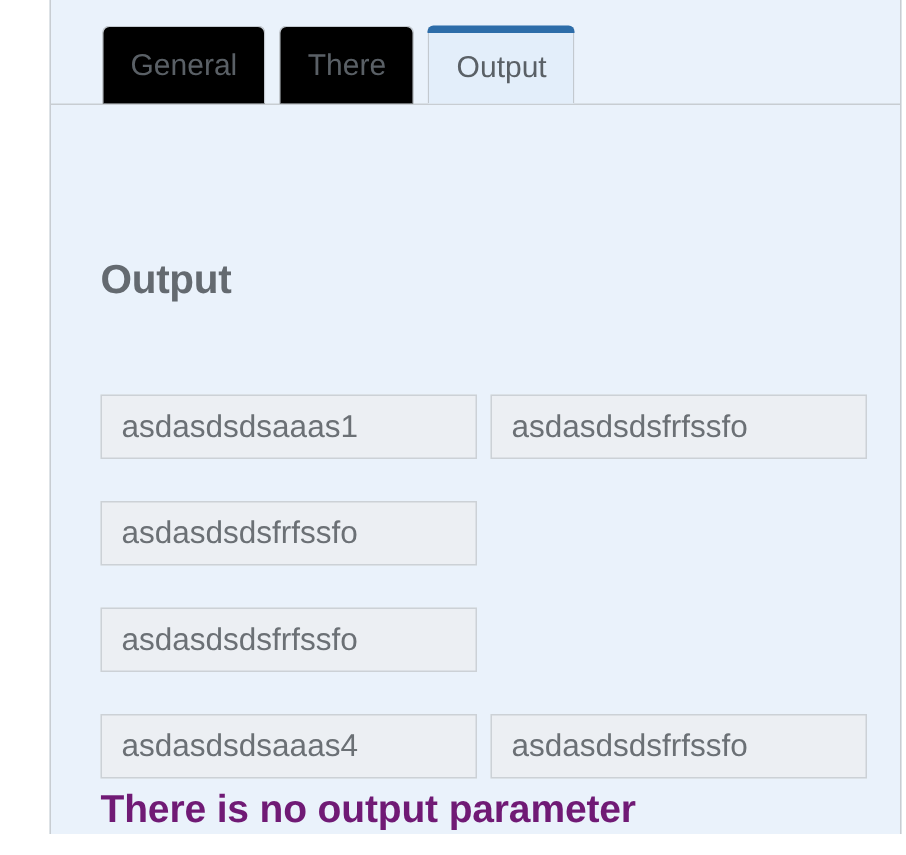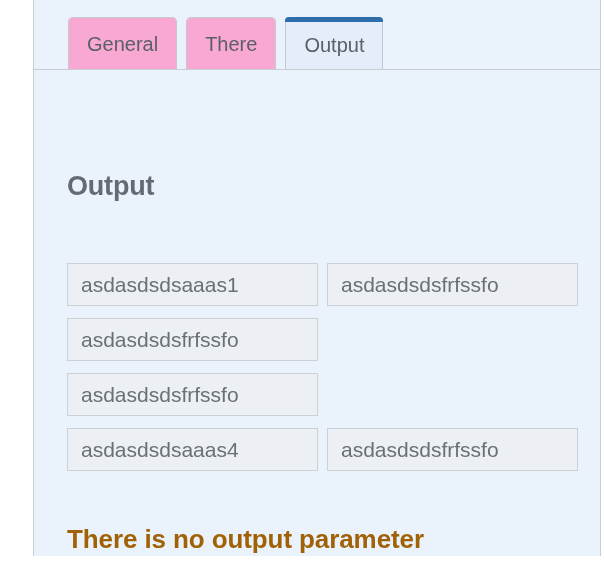--- a/index.html
+++ b/index.html
@@ -56,21 +56,21 @@
     gap: 9px;
   }
   .tab {
     position: relative;
     box-sizing: border-box;
     height: 52px;
     padding: 0 18px;
     display: flex;
     align-items: center;
     justify-content: center;
-    background: #f9a8d4;
+    background: #000000;
     border: 1px solid #c3c9cf;
     border-bottom: none;
     border-radius: 5px 5px 0 0;
     color: #5a6066;
     font-size: 20px;
     line-height: 1;
     cursor: pointer;
     white-space: nowrap;
   }
   .tab.active {
@@ -110,21 +110,21 @@
   }
 
   
   .field-grid {
     position: absolute;
     left: 33px;
     top: 193px;
     width: 510px;
     display: flex;
     flex-direction: column;
-    gap: 12px;
+    gap: 28px;
   }
   .field-row {
     display: flex;
     gap: 9px;
   }
   .field {
     box-sizing: border-box;
     width: 251px;
     height: 43px;
     padding: 0 13px;
@@ -142,21 +142,21 @@
   }
   .field::placeholder { color: #a7adb3; }
 
   .footer-note {
     position: absolute;
     left: 33px;
     top: 454px;
     margin: 0;
     font-size: 26px;
     font-weight: bold;
-    color: #a16207;
+    color: #701a75;
     letter-spacing: -0.1px;
     white-space: nowrap;
   }
 </style>
 </head>
 <body>
 
 <div id="stage">
 
   <div class="panel">

